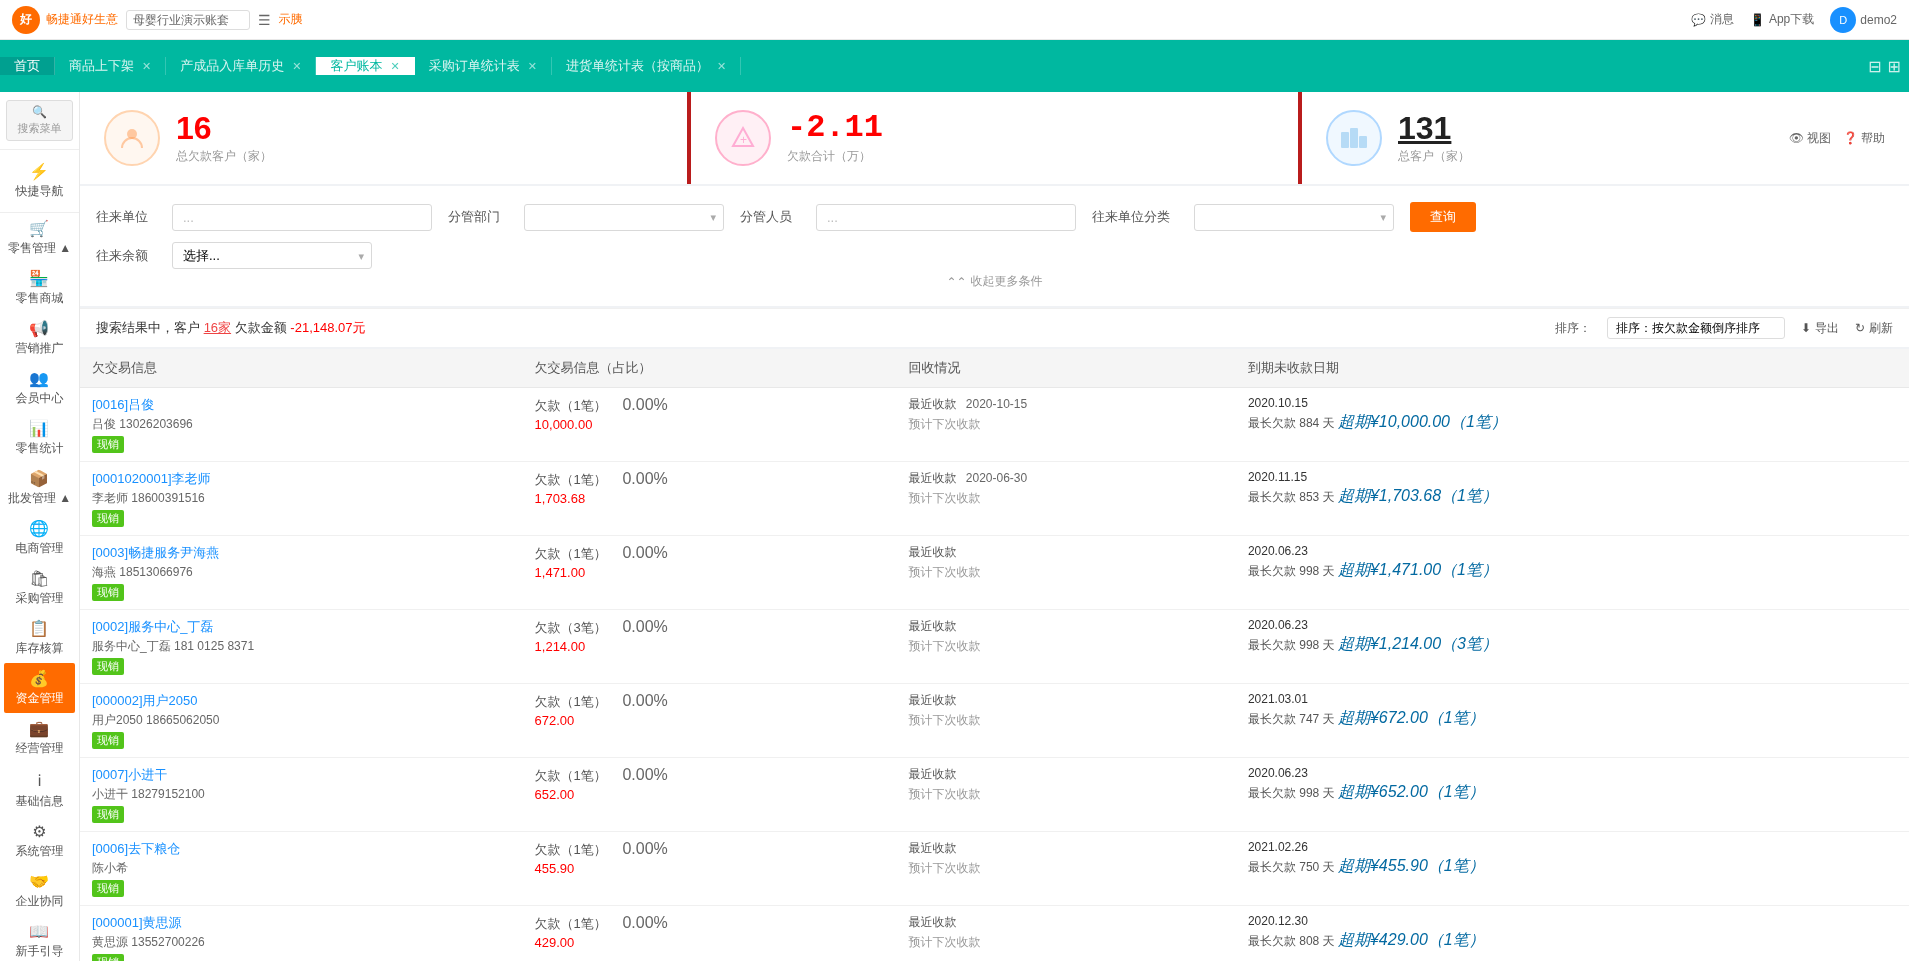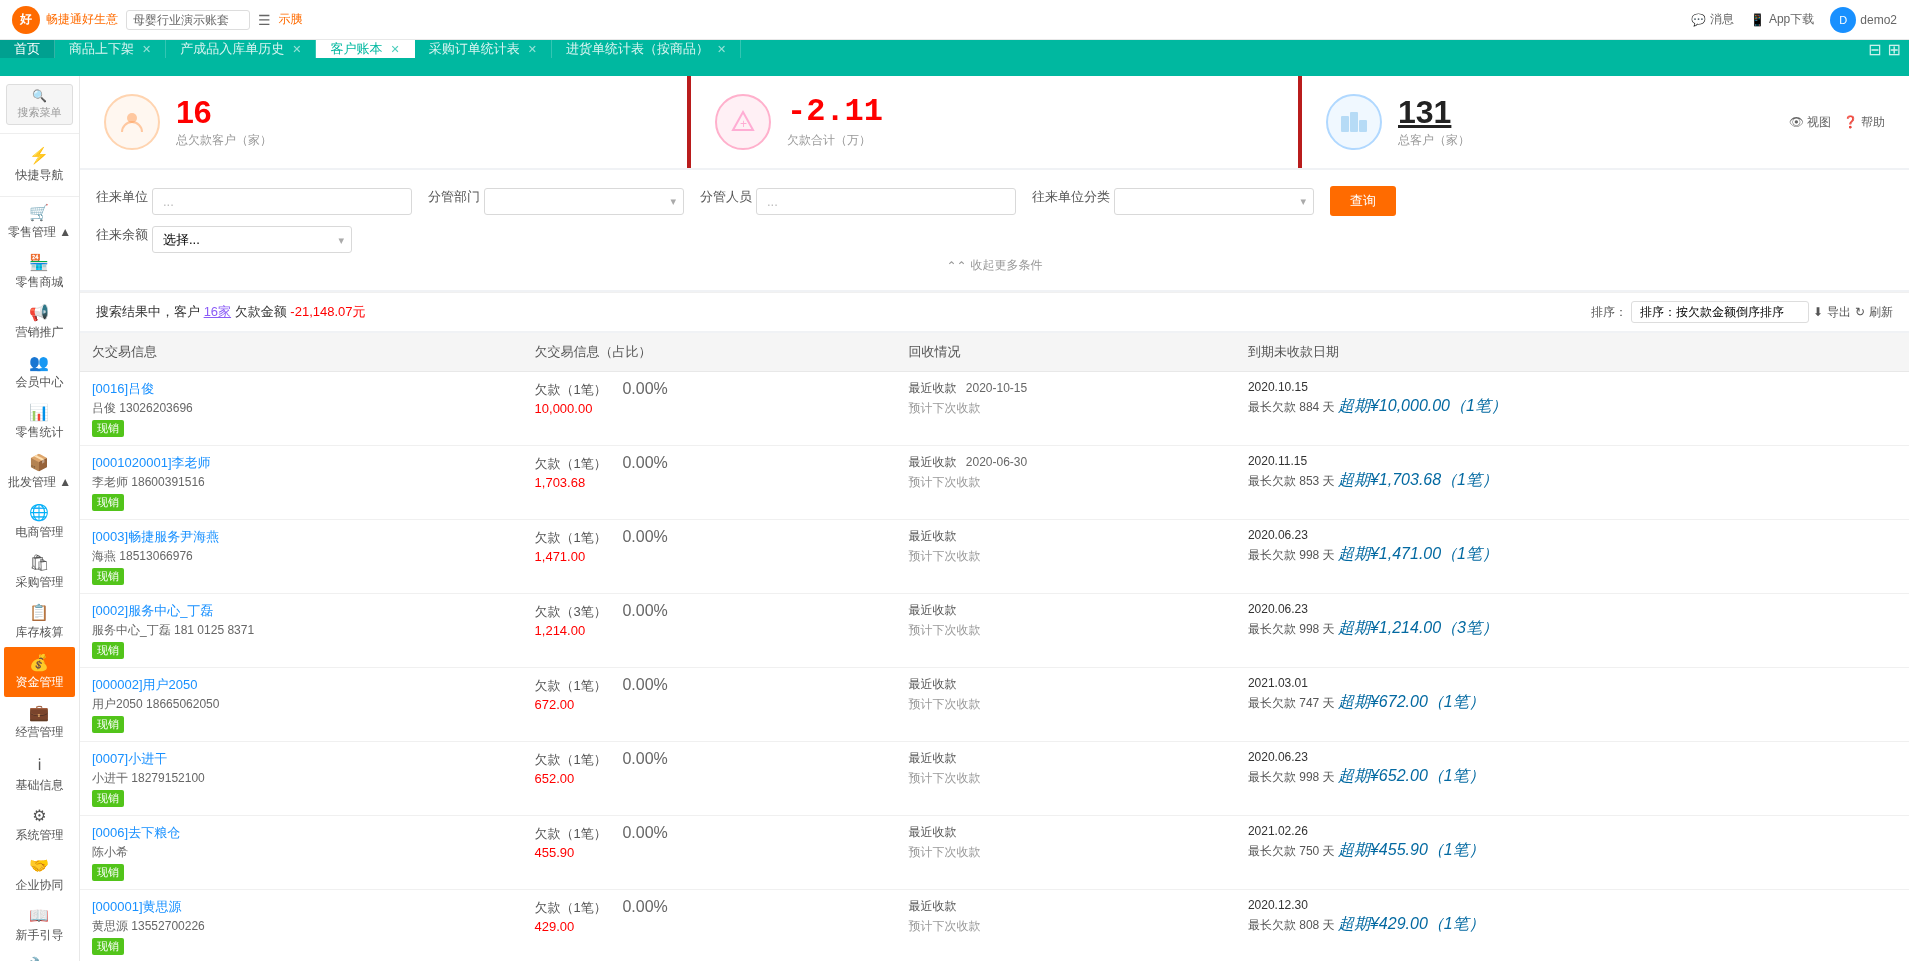--- a/index.html
+++ b/index.html
@@ -9,21 +9,21 @@
     .top-bar { height: 40px; background: #fff; display: flex; align-items: center; justify-content: space-between; padding: 0 12px; border-bottom: 1px solid #e8e8e8; }
     .top-bar-left { display: flex; align-items: center; gap: 8px; }
     .logo-area { display: flex; align-items: center; gap: 6px; }
     .logo-icon { width: 28px; height: 28px; background: #ff6b00; border-radius: 50%; display: flex; align-items: center; justify-content: center; color: white; font-size: 12px; font-weight: bold; }
     .company-select { border: 1px solid #ddd; border-radius: 3px; padding: 2px 20px 2px 6px; font-size: 12px; color: #666; background: #fff; appearance: none; cursor: pointer; }
     .top-bar-right { display: flex; align-items: center; gap: 16px; }
     .top-bar-btn { display: flex; align-items: center; gap: 4px; font-size: 12px; color: #666; cursor: pointer; }
     .avatar { width: 26px; height: 26px; border-radius: 50%; background: #1890ff; display: flex; align-items: center; justify-content: center; color: white; font-size: 11px; }
 
     
-    .tab-bar { height: 36px; background: #00b8a0; display: flex; align-items: flex-start; padding: 0; overflow: hidden; }
+    .tab-bar { height: 52px; background: #00b8a0; display: flex; align-items: center; padding: 0; overflow: hidden; }
     .tab-item { display: flex; align-items: center; padding: 0 14px; font-size: 13px; color: rgba(255,255,255,0.85); cursor: pointer; white-space: nowrap; gap: 6px; border-right: 1px solid rgba(255,255,255,0.2); }
     .tab-item.active { background: #fff; color: #00b8a0; border-radius: 0; }
     .tab-item.home { background: #00a090; color: #fff; }
     .tab-close { font-size: 11px; opacity: 0.7; margin-left: 2px; }
     .tab-bar-actions { margin-left: auto; display: flex; align-items: center; padding: 0 8px; gap: 6px; }
     .tab-bar-action-btn { color: rgba(255,255,255,0.8); cursor: pointer; font-size: 16px; }
 
     
     .layout { display: flex; height: calc(961px - 40px - 36px); }
 
@@ -51,34 +51,34 @@
     .stat-number.red { color: #f00; }
     .stat-number.negative { color: #f00; font-family: Liberation Mono, monospace; }
     .stat-number.dark { color: #222; font-weight: 900; text-decoration: underline; }
     .stat-label { font-size: 12px; color: #999; margin-top: 4px; }
     .stat-top-actions { margin-left: auto; display: flex; align-items: center; gap: 12px; font-size: 12px; color: #666; }
     .stat-top-actions span { display: flex; align-items: center; gap: 3px; cursor: pointer; }
 
     
     .filter-area { background: #fff; padding: 16px 16px 8px; margin-bottom: 2px; }
     .filter-row { display: flex; align-items: center; gap: 16px; margin-bottom: 10px; flex-wrap: wrap; }
-    .filter-item { display: flex; align-items: flex-start; gap: 4px; }
+    .filter-item { display: flex; align-items: center; gap: 24px; }
     .filter-label { font-size: 13px; color: #555; white-space: nowrap; }
     .filter-input { border: 1px solid #d9d9d9; border-radius: 3px; padding: 5px 10px; font-size: 13px; width: 200px; display: flex; align-items: center; justify-content: space-between; cursor: pointer; color: #999; }
     .filter-input-wide { width: 260px; }
     .filter-select { border: 1px solid #d9d9d9; border-radius: 3px; padding: 5px 28px 5px 10px; font-size: 13px; width: 200px; appearance: none; cursor: pointer; background: #fff; }
     .filter-select-wrapper { position: relative; }
     .filter-select-wrapper::after { content: '▾'; position: absolute; right: 8px; top: 50%; transform: translateY(-50%); color: #aaa; pointer-events: none; font-size: 11px; }
     .search-btn { background: #ff6b00; color: #fff; border: none; border-radius: 3px; padding: 6px 20px; font-size: 13px; cursor: pointer; }
     .filter-row2 { display: flex; align-items: center; gap: 16px; }
     .collapse-btn { display: flex; align-items: center; justify-content: center; gap: 4px; font-size: 12px; color: #999; cursor: pointer; margin: 4px 0 8px; }
 
     
     .results-bar { background: #fff; padding: 8px 16px; display: flex; align-items: center; justify-content: space-between; border-top: 1px solid #f0f0f0; margin-bottom: 2px; font-size: 13px; }
-    .results-actions { display: flex; align-items: center; gap: 4px; font-size: 12px; color: #555; }
+    .results-actions { display: flex; align-items: center; gap: 16px; font-size: 12px; color: #555; }
     .results-actions .sort-select { border: 1px solid #ddd; border-radius: 3px; padding: 3px 24px 3px 8px; font-size: 12px; appearance: none; cursor: pointer; background: #fff; }
     .results-actions .action-btn { display: flex; align-items: center; gap: 4px; cursor: pointer; color: #555; }
 
     
     .data-table-wrapper { background: #fff; }
     .data-table { width: 100%; border-collapse: collapse; }
     .data-table thead tr { background: #f5f5f5; }
     .data-table th { padding: 10px 12px; text-align: left; font-size: 13px; color: #555; font-weight: normal; border-bottom: 1px solid #e8e8e8; }
     .data-table td { padding: 8px 12px; border-bottom: 1px solid #f0f0f0; vertical-align: top; font-size: 13px; }
 
@@ -341,21 +341,21 @@
       </div>
       <div class="collapse-btn">
         <span>⌃⌃</span>
         <span>收起更多条件</span>
       </div>
     </div>
 
     <div class="results-bar">
       <div>
         <span>搜索结果中，客户</span>
-        <span class="red" style="color:#8b5cf6;text-decoration:underline;">16家</span>
+        <span class="red" style="color:#ef4444;text-decoration:underline;">16家</span>
         <span>   欠款金额</span>
         <span class="red" style="color:#f00;">-21,148.07元</span>
       </div>
       <div class="results-actions">
         <span style="color:#555;">排序：</span>
         <select class="sort-select">
           <option>排序：按欠款金额倒序排序</option>
         </select>
         <span class="action-btn">
           <span>⬇</span>

